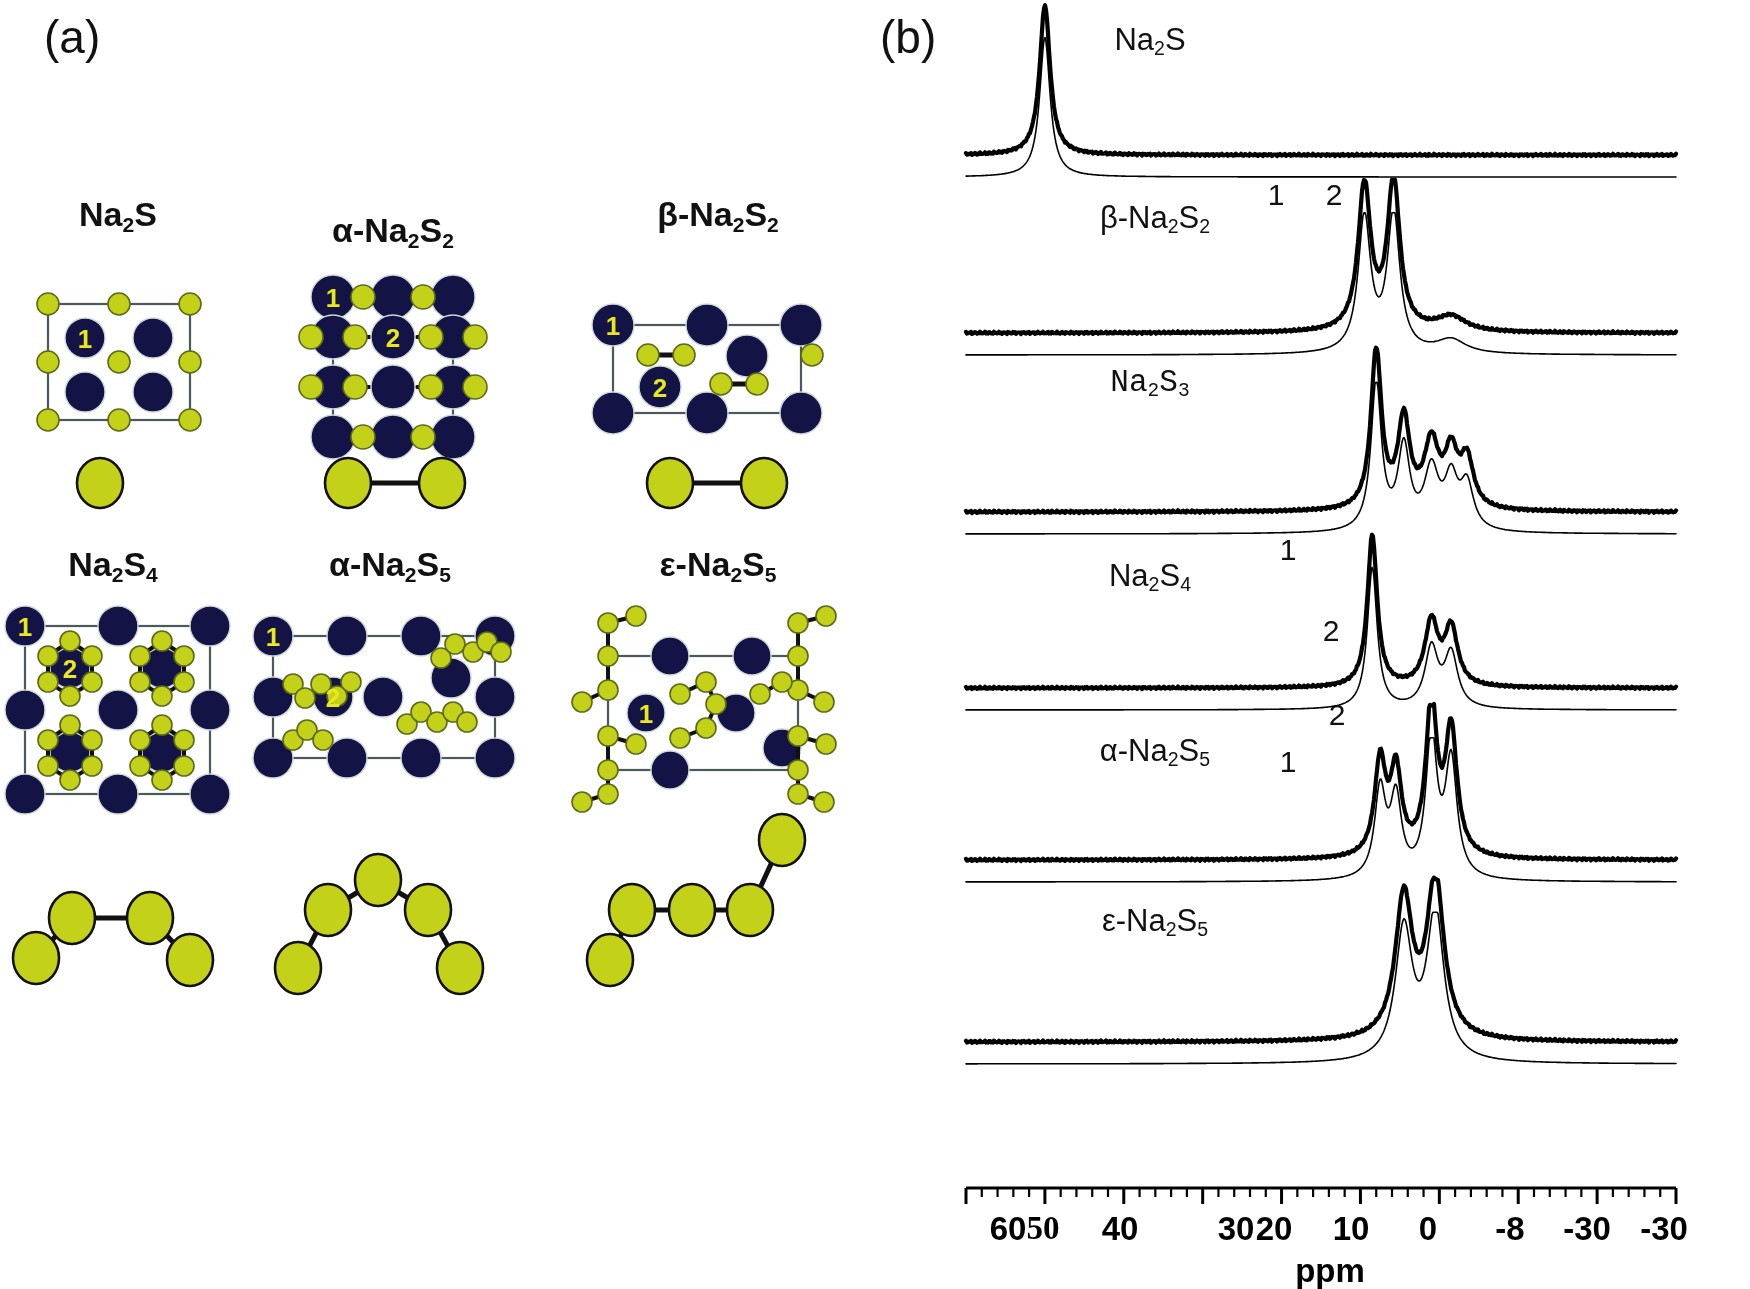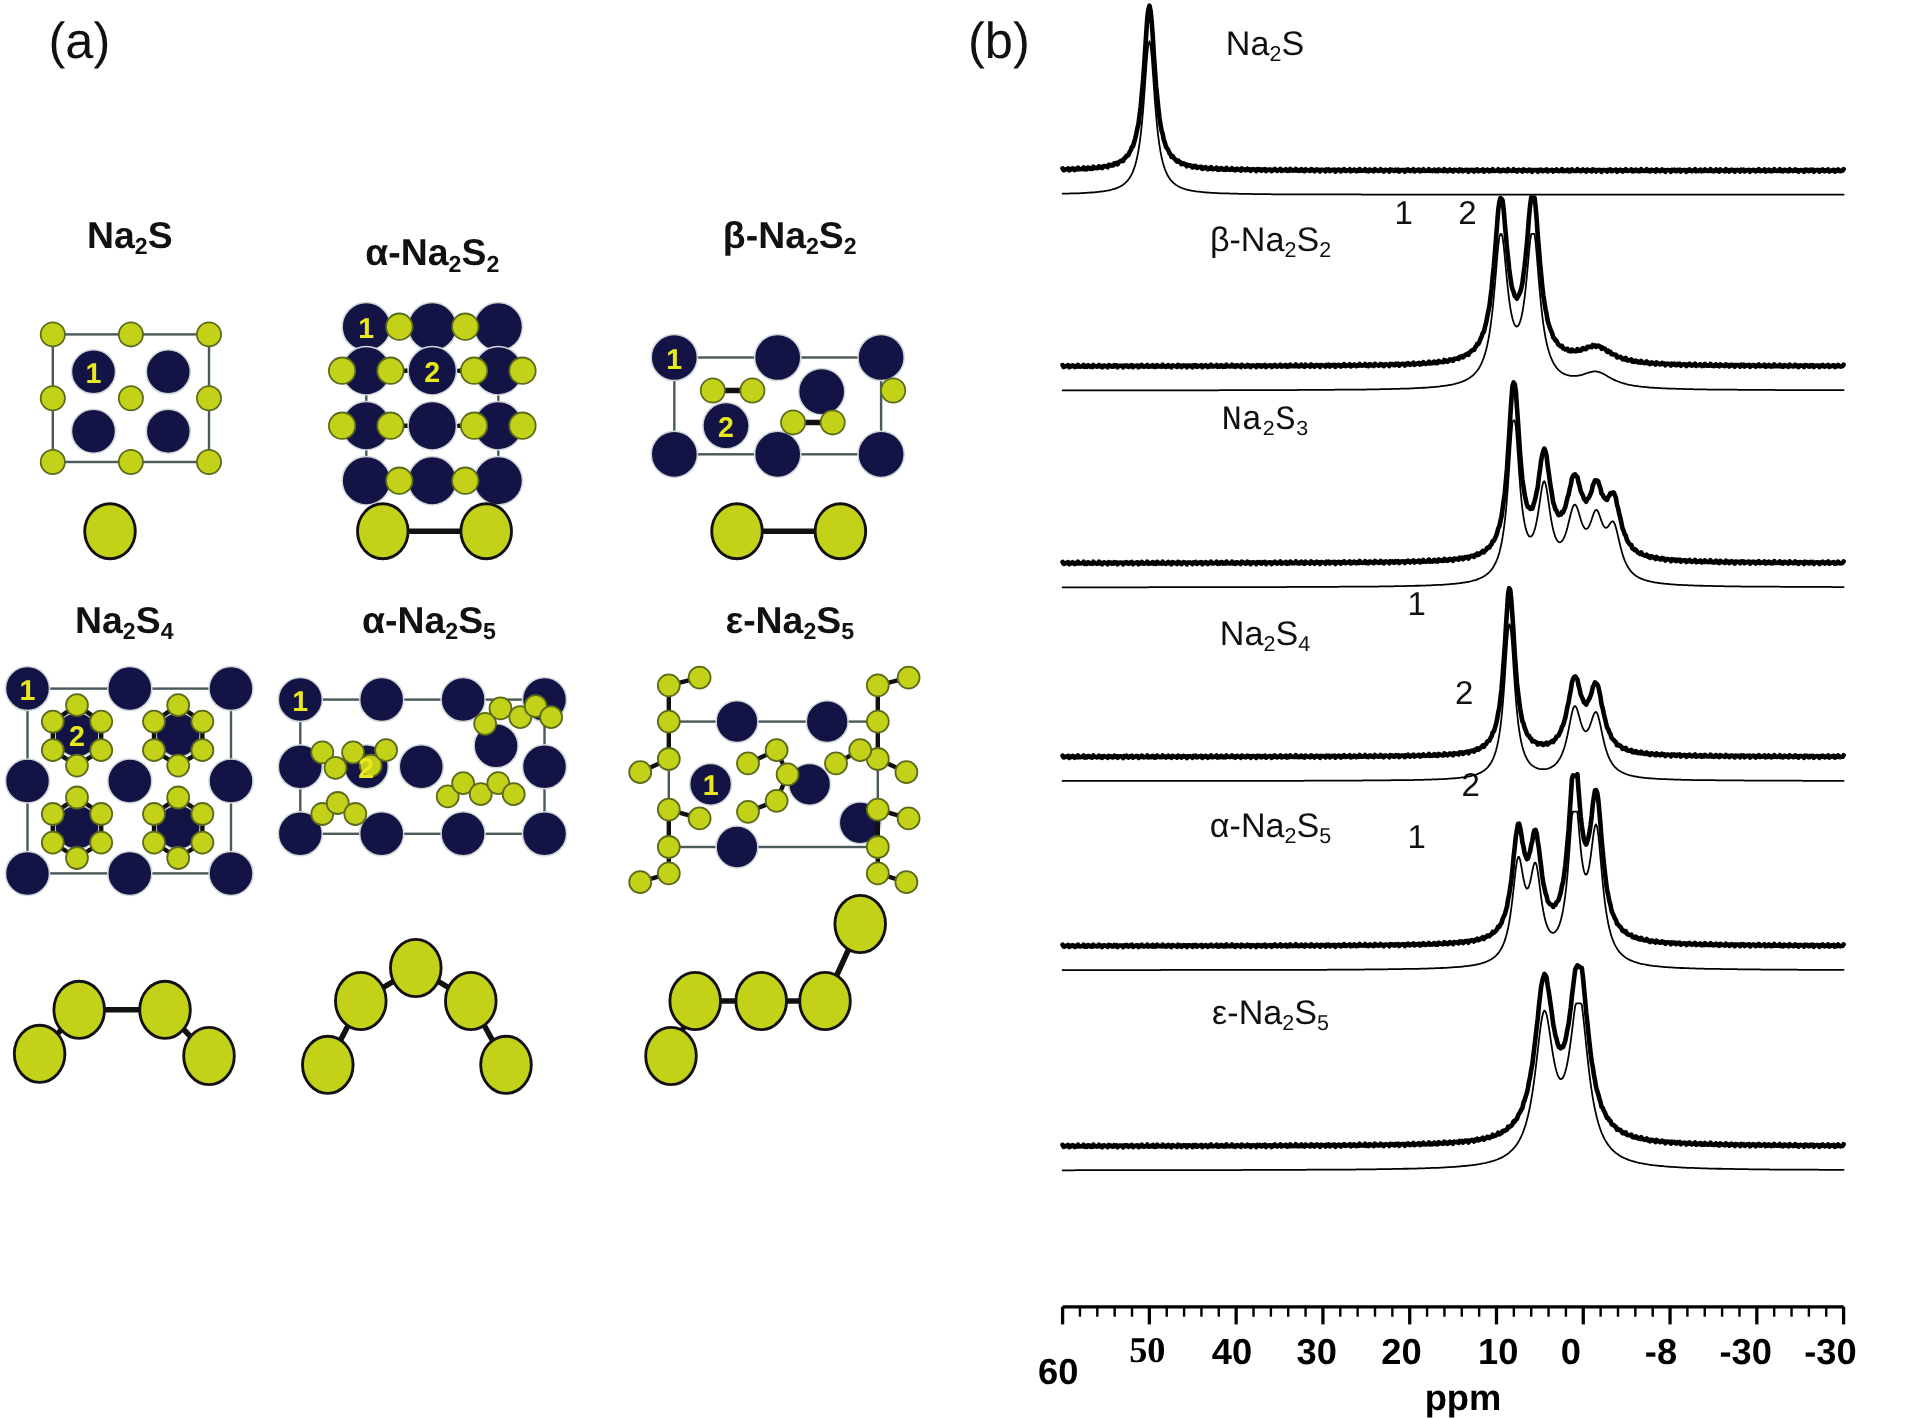--- a/index.html
+++ b/index.html
@@ -388,25 +388,25 @@
         <line x1="641.3333333333334" x2="641.3333333333334" y1="1188" y2="1197" class="tick-minor"></line>
         <line x1="657.1111111111111" x2="657.1111111111111" y1="1188" y2="1204" class="tick-major"></line>
         <line x1="672.8888888888889" x2="672.8888888888889" y1="1188" y2="1197" class="tick-minor"></line>
         <line x1="688.6666666666666" x2="688.6666666666666" y1="1188" y2="1197" class="tick-minor"></line>
         <line x1="704.4444444444445" x2="704.4444444444445" y1="1188" y2="1197" class="tick-minor"></line>
         <line x1="720.2222222222222" x2="720.2222222222222" y1="1188" y2="1197" class="tick-minor"></line>
         <line x1="736" x2="736" y1="1188" y2="1204" class="tick-major"></line>
       </g>
   </svg>
 
-  <div class="axis-tick-label" style="left:962px;top:1210px;margin-top:18px;">60</div>
+  <div class="axis-tick-label" style="left:1008px;top:1210px;">60</div>
   <div class="axis-tick-label" style="left:1043px;top:1210px;font-family:Liberation Serif, serif;">50</div>
   <div class="axis-tick-label" style="left:1120px;top:1210px;">40</div>
-  <div class="axis-tick-label" style="left:1197px;top:1210px;">30</div>
+  <div class="axis-tick-label" style="left:1236px;top:1210px;">30</div>
   <div class="axis-tick-label" style="left:1274px;top:1210px;">20</div>
-  <div class="axis-tick-label" style="left:1351px;top:1210px;margin-left:11px;">10</div>
+  <div class="axis-tick-label" style="left:1351px;top:1210px;">10</div>
   <div class="axis-tick-label" style="left:1428px;top:1210px;">0</div>
   <div class="axis-tick-label" style="left:1510px;top:1210px;">-8</div>
   <div class="axis-tick-label" style="left:1587px;top:1210px;">-30</div>
   <div class="axis-tick-label" style="left:1664px;top:1210px;">-30</div>
   <div class="axis-unit" style="left:1330px;top:1252px;">ppm</div>
 
 </div>
 
 </body></html>

